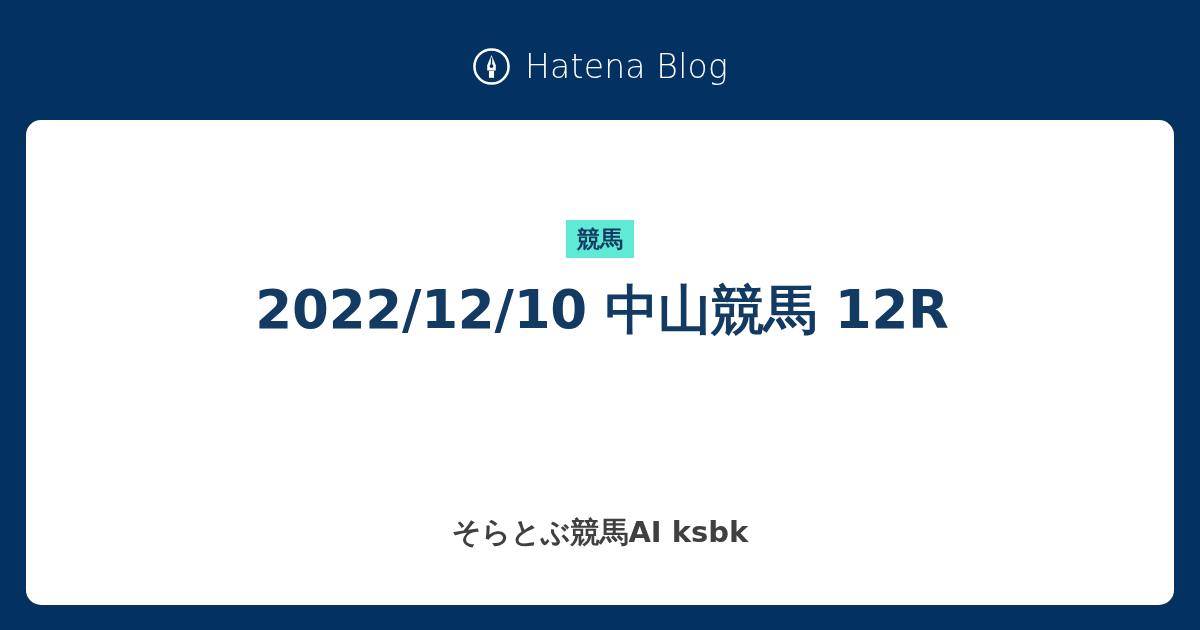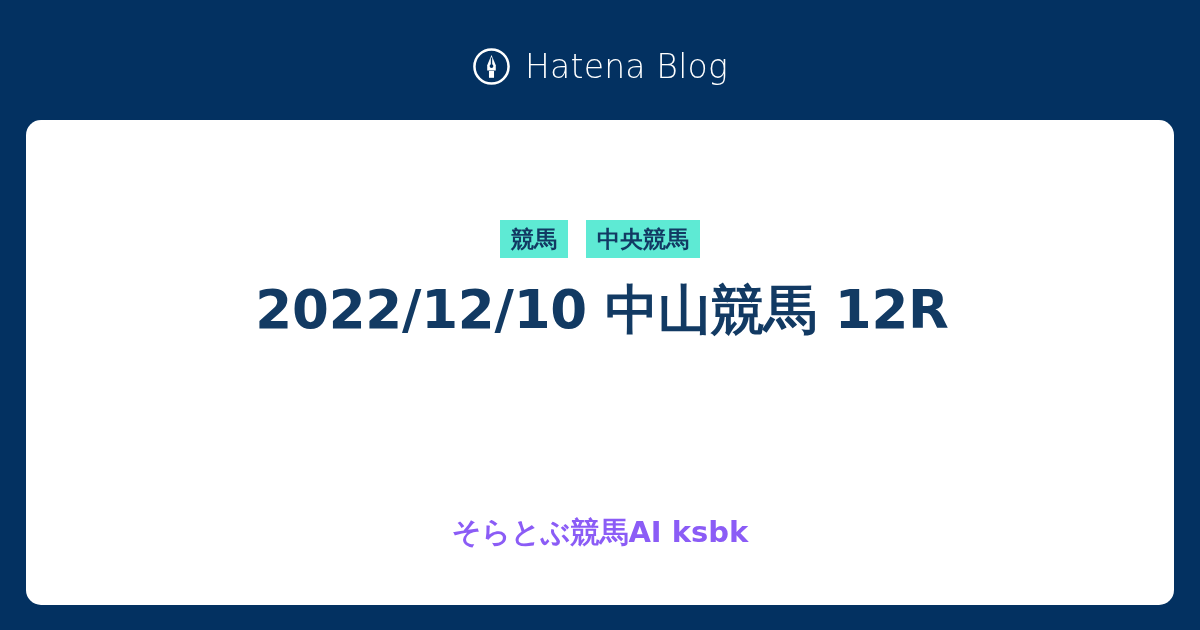--- a/index.html
+++ b/index.html
@@ -106,21 +106,21 @@
     word-break: break-word;
   }
 
   
   .blog-name {
     position: absolute;
     left: 0;
     bottom: 55px;
     width: 100%;
     text-align: center;
-    color: #8b5cf6;
+    color: #404040;
     font-size: 29px;
     font-weight: 700;
     line-height: 1.2;
     font-family: "DejaVu Sans", "Liberation Sans", sans-serif;
   }
 </style>
 </head>
 <body>
 
 <div class="og-root">
@@ -133,21 +133,20 @@
       <circle cx="20" cy="19.6" r="1.9" fill="#033161"></circle>
       <rect x="19.3" y="10.8" width="1.4" height="8.2" fill="#033161"></rect>
     </svg>
     <div class="brand-name">Hatena Blog</div>
   </div>
 
   <div class="card">
 
     <div class="tag-row">
       <span class="tag">競馬</span>
-      <span class="tag">中央競馬</span>
     </div>
 
     <h1 class="entry-title">
       <span>2022/12/10 中山競馬 12R</span><br>
     </h1>
 
     <div class="blog-name">そらとぶ競馬AI ksbk</div>
 
   </div>
 </div>

